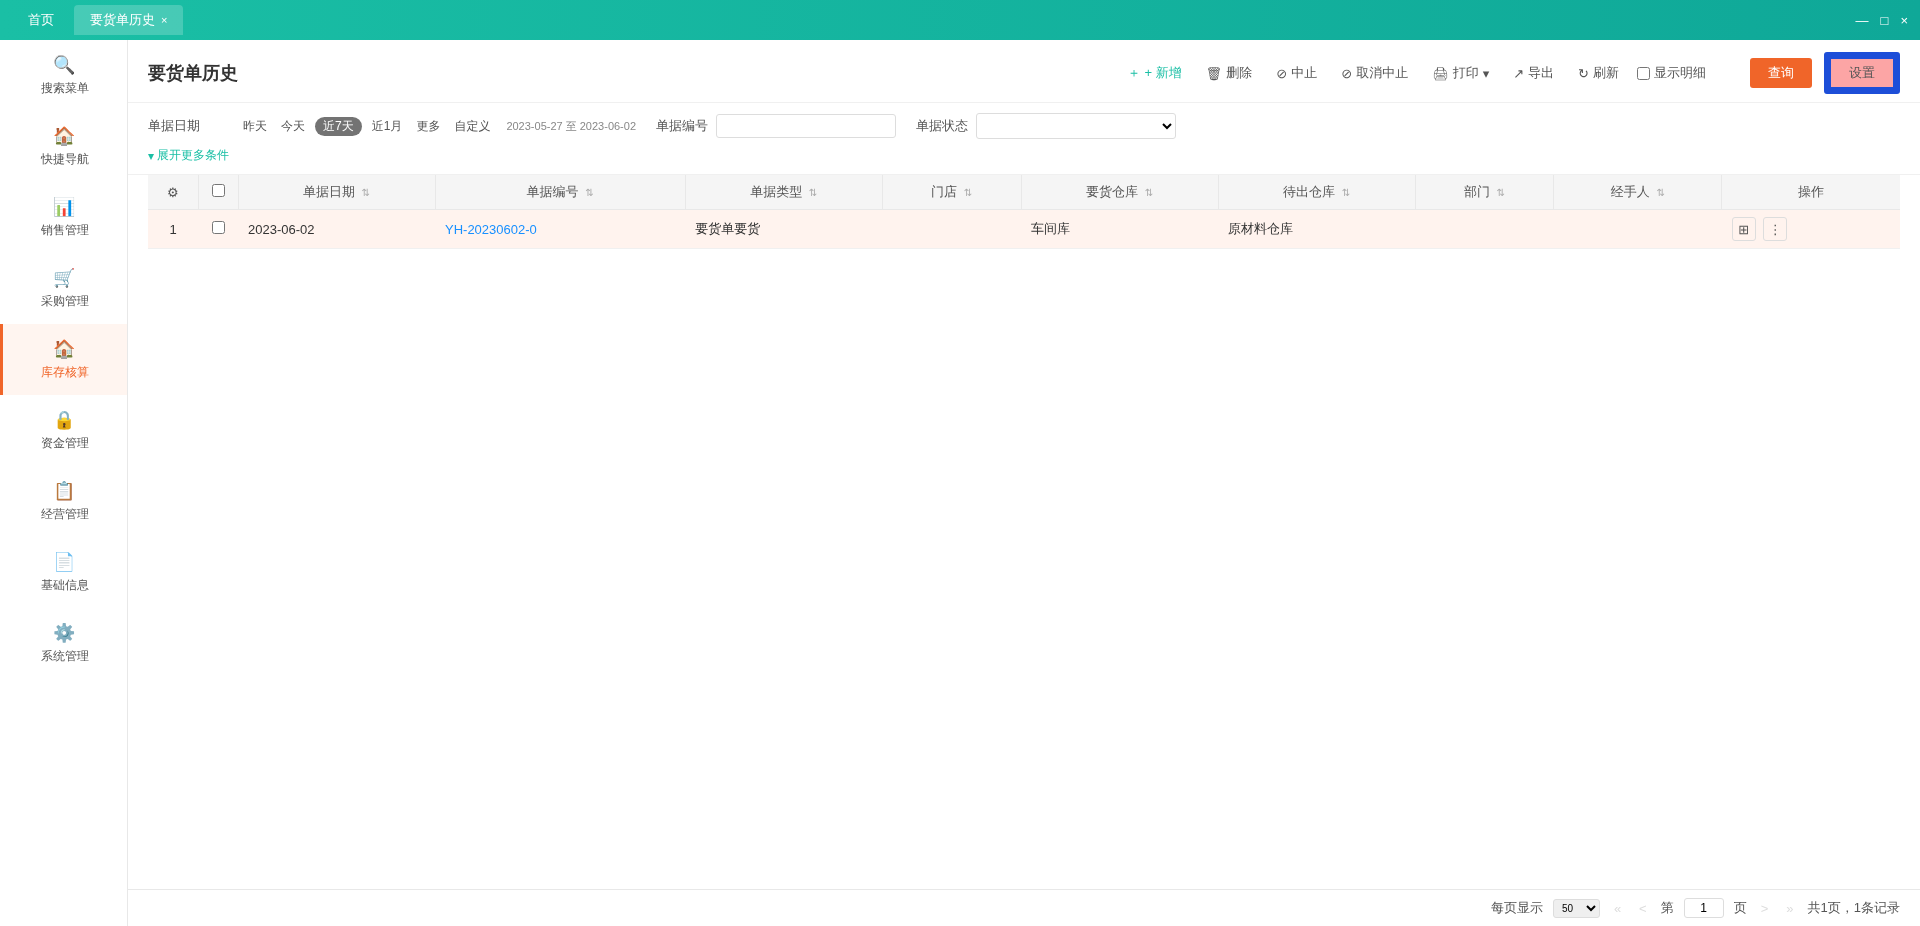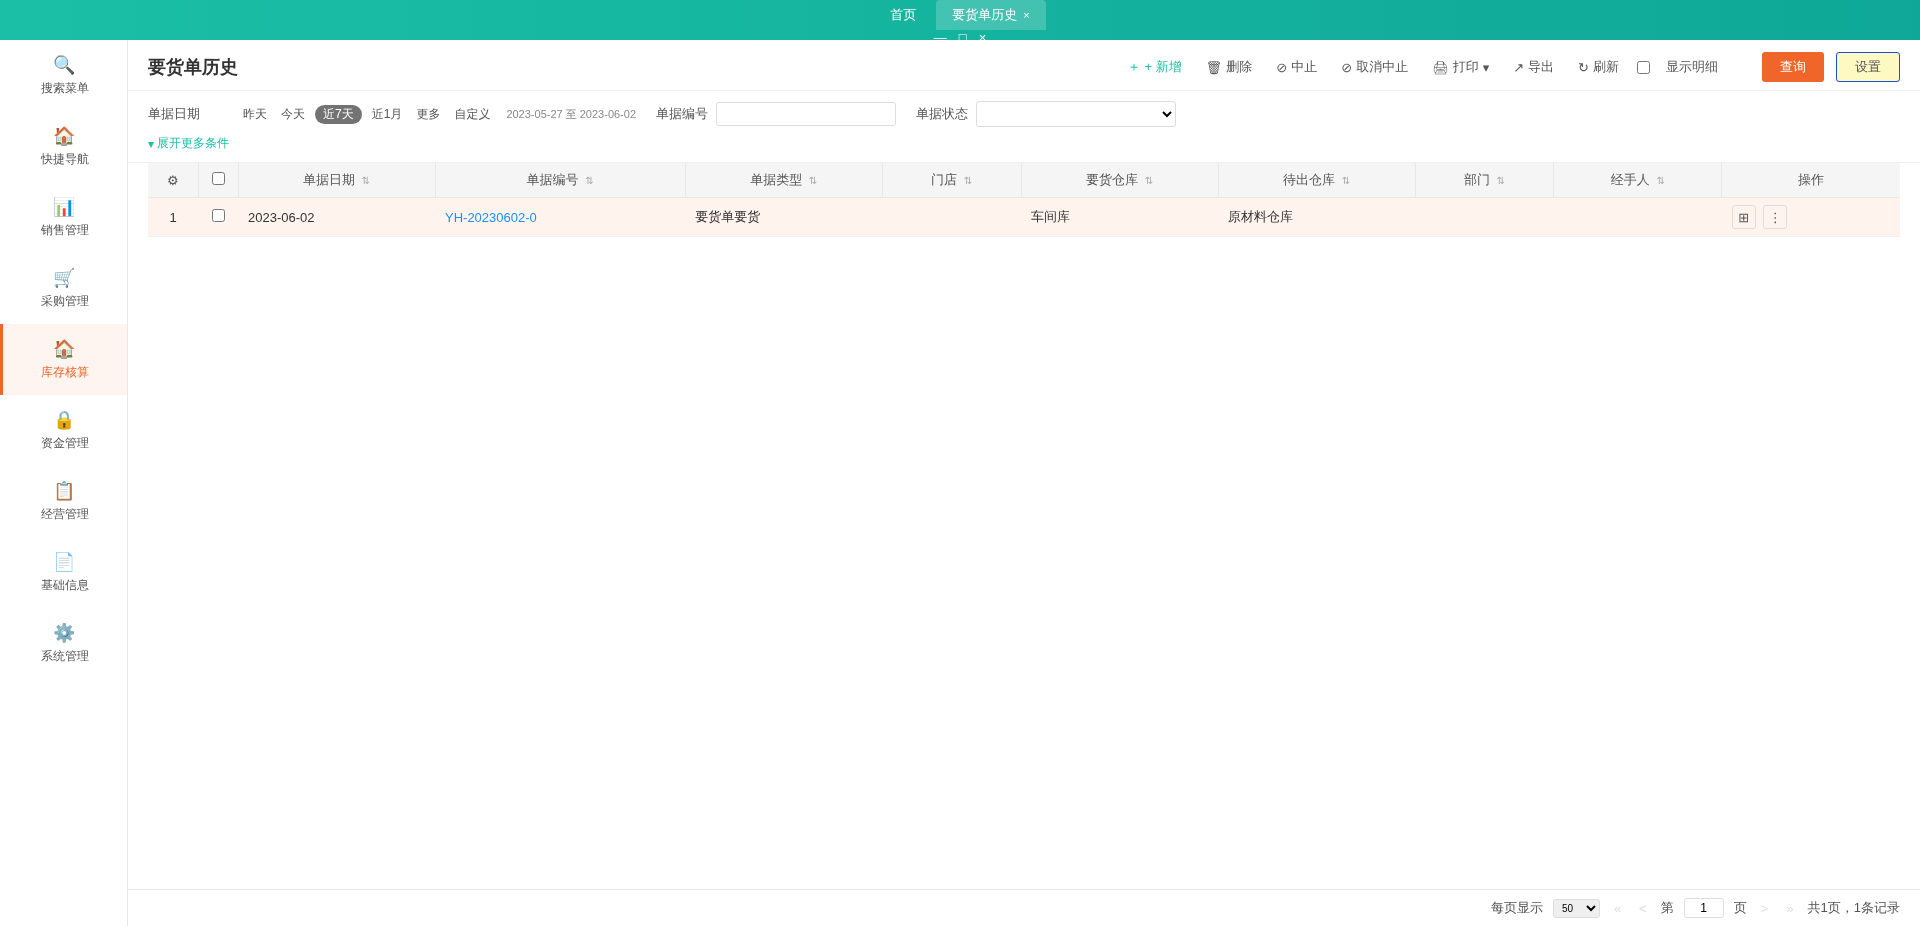--- a/index.html
+++ b/index.html
@@ -7,21 +7,20 @@
 
     
     .top-bar {
       height: 40px;
       background: linear-gradient(to right, #1abfa5, #0fa898);
       display: flex;
       align-items: center;
       padding: 0 12px;
       color: white;
       flex-shrink: 0;
-      flex-direction: column;
     }
     .top-bar-tabs {
       display: flex;
       align-items: center;
       gap: 4px;
       flex: 1;
     }
     .tab-item {
       padding: 0 16px;
       height: 30px;
@@ -134,32 +133,32 @@
       background: #f06529;
       color: white;
       border: none;
       padding: 6px 18px;
       border-radius: 3px;
       cursor: pointer;
       font-size: 13px;
       margin-left: 32px;
     }
     .btn-set {
-      background: #fef9c3;
-      color: #555;
-      border: 1px solid #1d4ed8;
+      background: #fca5a5;
+      color: #555;
+      border: 7px solid #1d4ed8;
       padding: 5px 18px;
       border-radius: 3px;
       cursor: pointer;
       font-size: 13px;
     }
     .display-detail {
       display: flex;
       align-items: center;
-      gap: 16px;
+      gap: 4px;
       font-size: 13px;
       color: #555;
       cursor: pointer;
     }
 
     
     .filter-area {
       padding: 10px 20px;
       background: white;
       border-bottom: 1px solid #f0f0f0;

